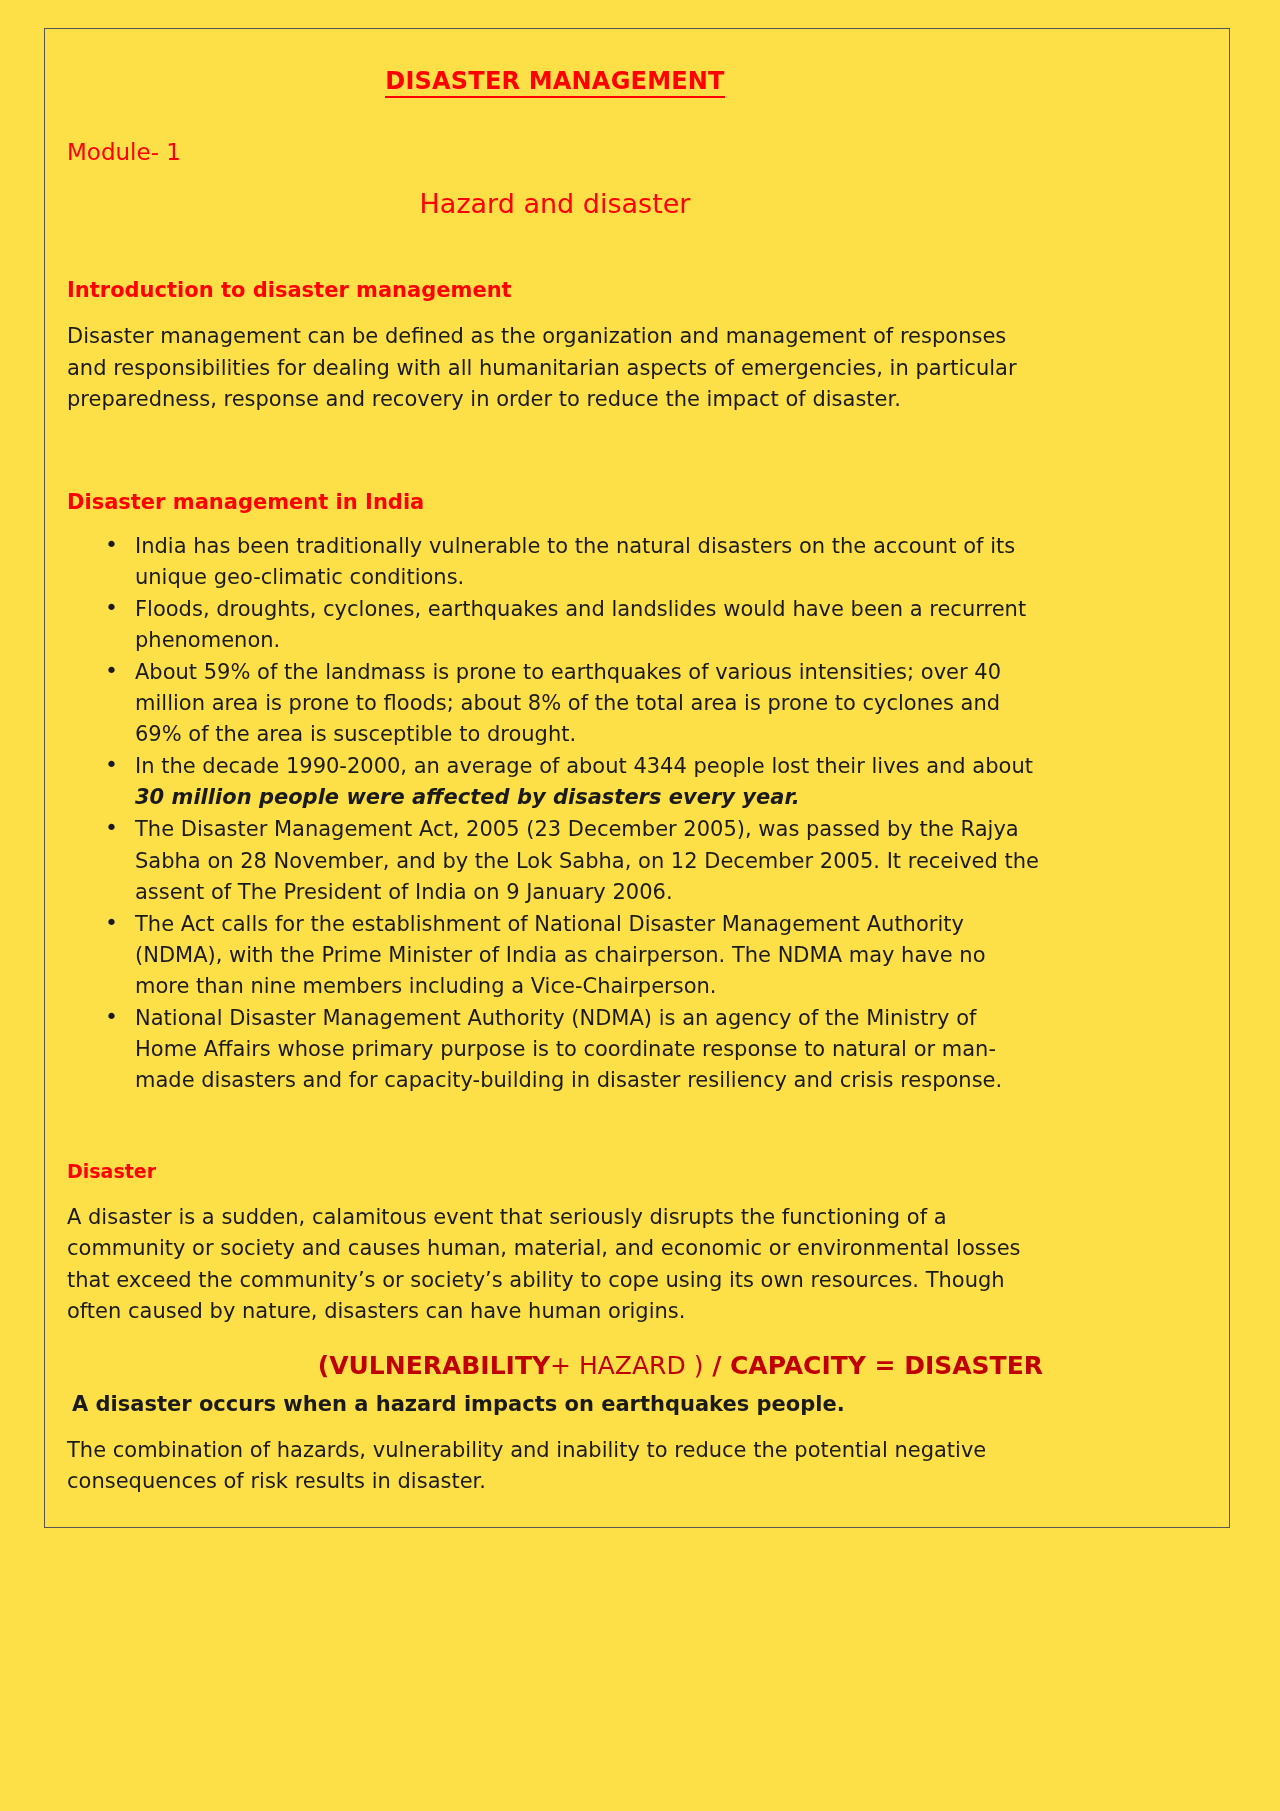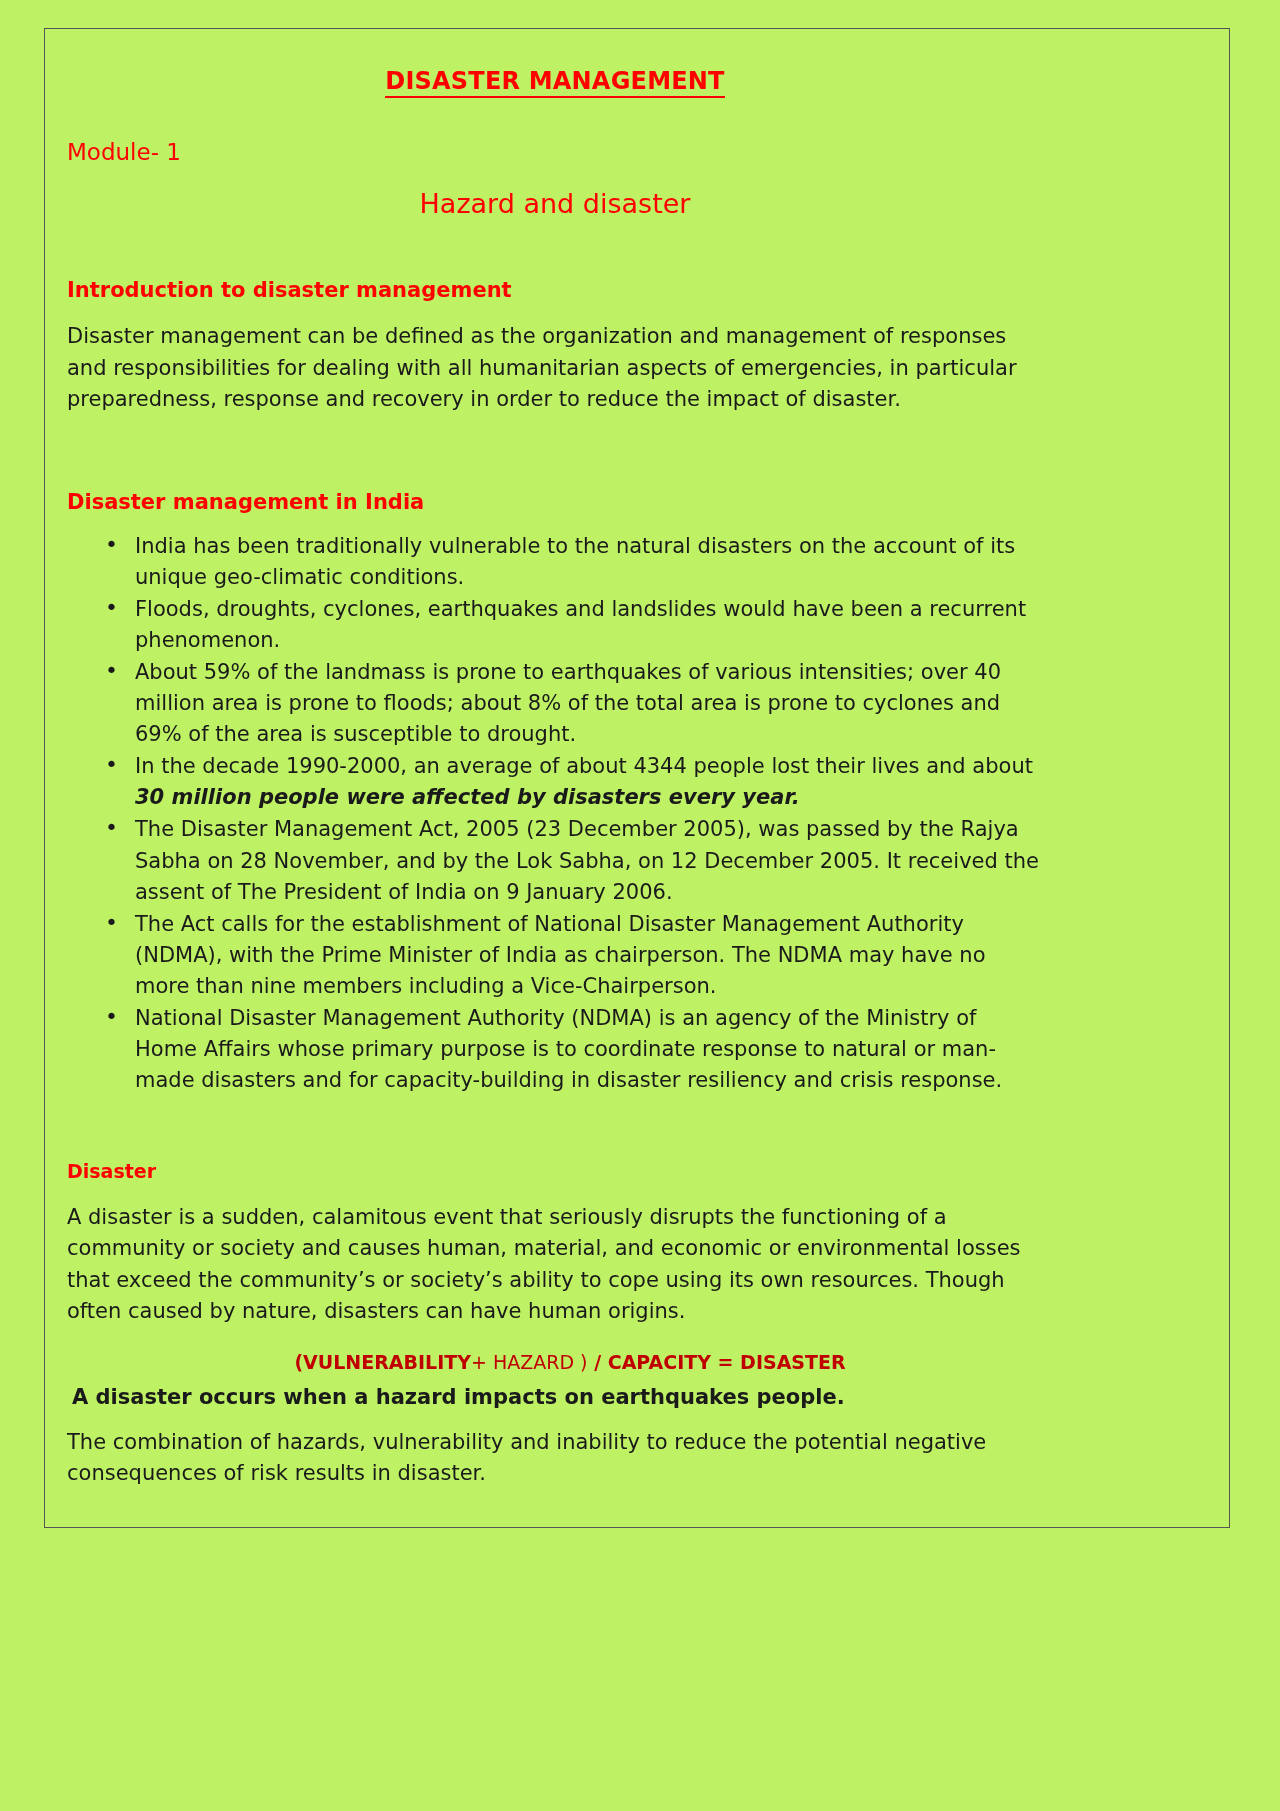--- a/index.html
+++ b/index.html
@@ -7,21 +7,21 @@
     padding: 0;
     background: #ffffff;
   }
   body {
     font-family: "DejaVu Sans", "Liberation Sans", sans-serif;
   }
   .page {
     position: relative;
     width: 1280px;
     height: 1811px;
-    background: #bef264;
+    background: #fde047;
     box-sizing: border-box;
     overflow: hidden;
   }
   .page-border {
     position: absolute;
     left: 44px;
     top: 28px;
     width: 1186px;
     height: 1500px;
     border: 1.5px solid #555555;
@@ -105,23 +105,23 @@
     top: -2px;
     font-size: 22px;
     color: #1a1a1a;
   }
   .bold-italic {
     font-weight: bold;
     font-style: italic;
   }
 
   .formula {
-    text-align: center;
+    text-align: right;
     color: #c00000;
-    font-size: 19px;
+    font-size: 25px;
     margin: 22px 0 0 0;
     line-height: 1.3;
     padding-left: 30px;
   }
   .formula .b { font-weight: bold; }
   .formula .n { font-weight: normal; }
 
   .callout {
     color: #1a1a1a;
     font-weight: bold;

